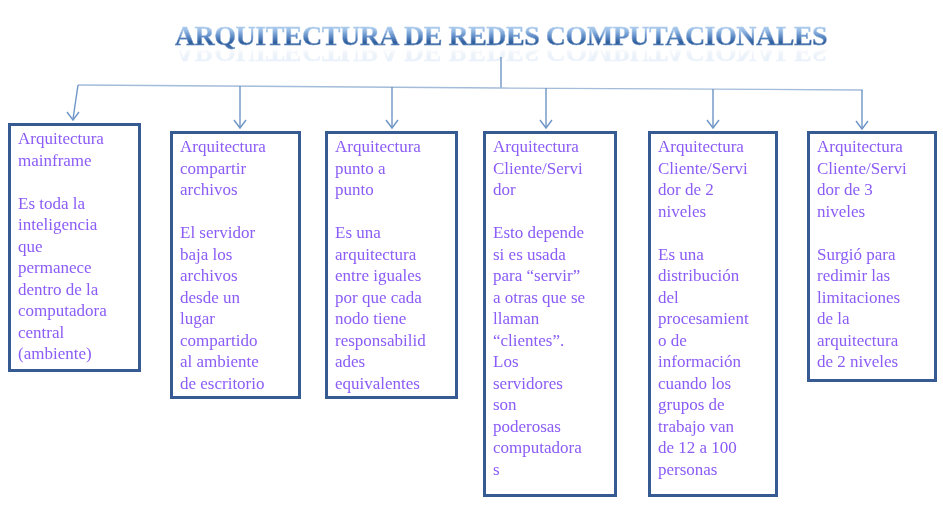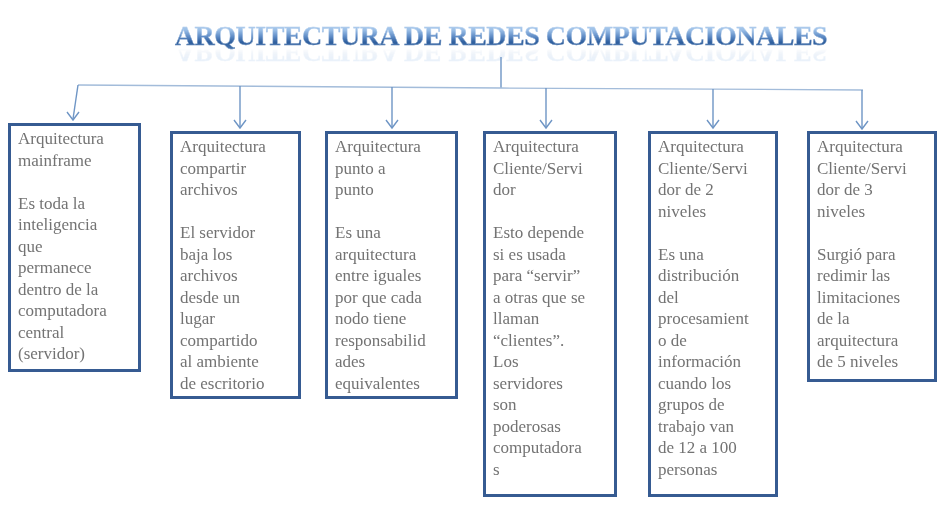--- a/index.html
+++ b/index.html
@@ -45,21 +45,21 @@
   .stem,.arrow{stroke:#6e95c5;stroke-width:1.4;fill:none;}
   
   .tbox{
     position:absolute;
     box-sizing:border-box;
     border:3px solid #365b92;
     background:#ffffff;
     padding:2px 3px 2px 7px;
     font-size:17px;
     line-height:21.5px;
-    color:#737373;
+    color:#8b5cf6;
   }
   .tbox p{margin:0;white-space:pre-line;overflow-wrap:break-word;}
   .tbox p.heading{margin-bottom:21.5px;}
   .b1{left:8px;   top:123px; width:133px; height:249px;}
   .b2{left:170px; top:131px; width:131px; height:268px;}
   .b3{left:325px; top:131px; width:133px; height:268px;}
   .b4{left:483px; top:131px; width:134px; height:366px;}
   .b5{left:648px; top:131px; width:130px; height:366px;}
   .b6{left:807px; top:131px; width:130px; height:251px;}
 </style>
@@ -108,21 +108,21 @@
   <div class="tbox b1">
     <p class="heading">Arquitectura
 mainframe</p>
     <p class="body">Es toda la
 inteligencia
 que
 permanece
 dentro de la
 computadora
 central
-(servidor)</p>
+(ambiente)</p>
   </div>
 
   <div class="tbox b2">
     <p class="heading">Arquitectura
 compartir
 archivos</p>
     <p class="body">El servidor
 baja los
 archivos
 desde un
@@ -185,16 +185,16 @@
   <div class="tbox b6">
     <p class="heading">Arquitectura
 Cliente/Servi
 dor de 3
 niveles</p>
     <p class="body">Surgió para
 redimir las
 limitaciones
 de la
 arquitectura
-de 5 niveles</p>
+de 2 niveles</p>
   </div>
 
 </div>
 
 </body></html>

